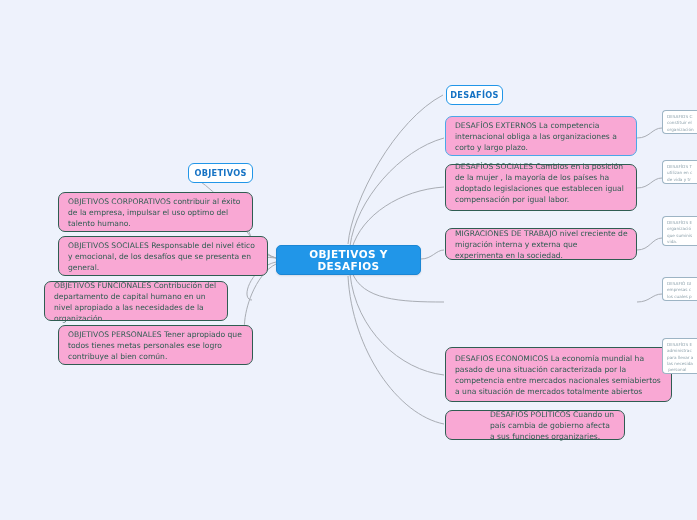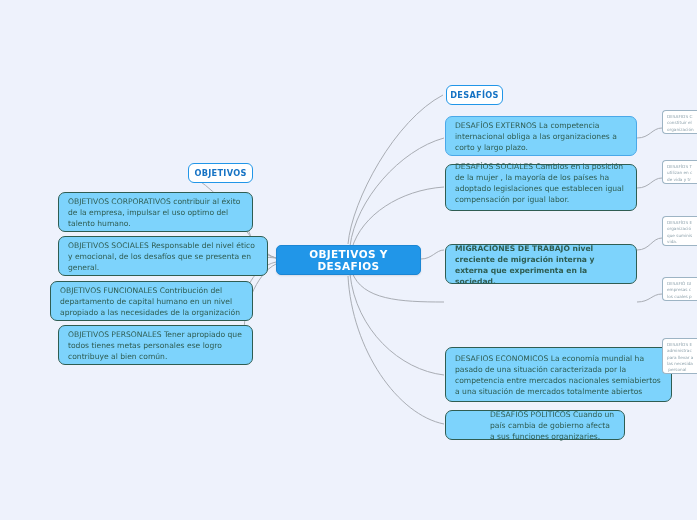--- a/index.html
+++ b/index.html
@@ -64,21 +64,21 @@
     display: flex;
     align-items: center;
     justify-content: center;
     text-align: center;
     border-radius: 6px;
   }
 
   
   .leaf {
     border: 1.3px solid #2f5d52;
-    background: #7dd3fc;
+    background: #f9a8d4;
     color: #2f5d52;
     font-size: 7.6px;
     line-height: 1.45;
     padding: 6px 8px 5px 9px;
     display: flex;
     align-items: center;
   }
   .leaf.blue {
     border-color: #4aa8e8;
   }
@@ -144,41 +144,41 @@
   </div>
 
   <div class="node leaf" style="left:58px; top:192px; width:195px; height:40px;">
     <span class="txt">OBJETIVOS CORPORATIVOS contribuir al éxito de la empresa, impulsar el uso optimo del talento humano.</span>
   </div>
 
   <div class="node leaf" style="left:58px; top:236px; width:210px; height:40px;">
     <span class="txt">OBJETIVOS SOCIALES Responsable del nivel ético y emocional, de los desafíos que se presenta en general.</span>
   </div>
 
-  <div class="node leaf" style="left:50px; top:281px; width:203px; height:40px;">
+  <div class="node leaf" style="left:44px; top:281px; width:184px; height:40px;">
     <span class="txt">OBJETIVOS FUNCIONALES Contribución del departamento de capital humano en un nivel apropiado a las necesidades de la organización</span>
   </div>
 
   <div class="node leaf" style="left:58px; top:325px; width:195px; height:40px;">
     <span class="txt">OBJETIVOS PERSONALES Tener apropiado que todos tienes metas personales ese logro contribuye al bien común.</span>
   </div>
 
   <div class="node chip" style="left:446px; top:85px; width:57px; height:20px;text-align:right;">
     <span>DESAFÍOS</span>
   </div>
 
   <div class="node leaf blue" style="left:445px; top:116px; width:192px; height:40px;">
     <span class="txt">DESAFÍOS EXTERNOS La competencia internacional obliga a las organizaciones a corto y largo plazo.</span>
   </div>
 
   <div class="node leaf" style="left:445px; top:164px; width:192px; height:47px;align-items:flex-end;">
     <span class="txt">DESAFÍOS SOCIALES Cambios en la posición de la mujer , la mayoría de los países ha adoptado legislaciones que establecen igual compensación por igual labor.</span>
   </div>
 
-  <div class="node leaf" style="left:445px; top:244px; width:192px; height:40px;font-weight:bold;">
+  <div class="node leaf" style="left:445px; top:228px; width:192px; height:32px;">
     <span class="txt">MIGRACIONES DE TRABAJO nivel creciente de migración interna y externa que experimenta en la sociedad.</span>
   </div>
 
 
   <div class="node leaf" style="left:445px; top:347px; width:227px; height:55px;">
     <span class="txt">DESAFIOS ECONOMICOS La economía mundial ha pasado de una situación caracterizada por la competencia entre mercados nacionales semiabiertos a una situación de mercados totalmente abiertos</span>
   </div>
 
   <div class="node leaf" style="left:445px; top:410px; width:180px; height:30px;padding-left:44px;">
     <span class="txt">DESAFÍOS POLÍTICOS Cuando un país cambia de gobierno afecta a sus funciones organizaries.</span>

